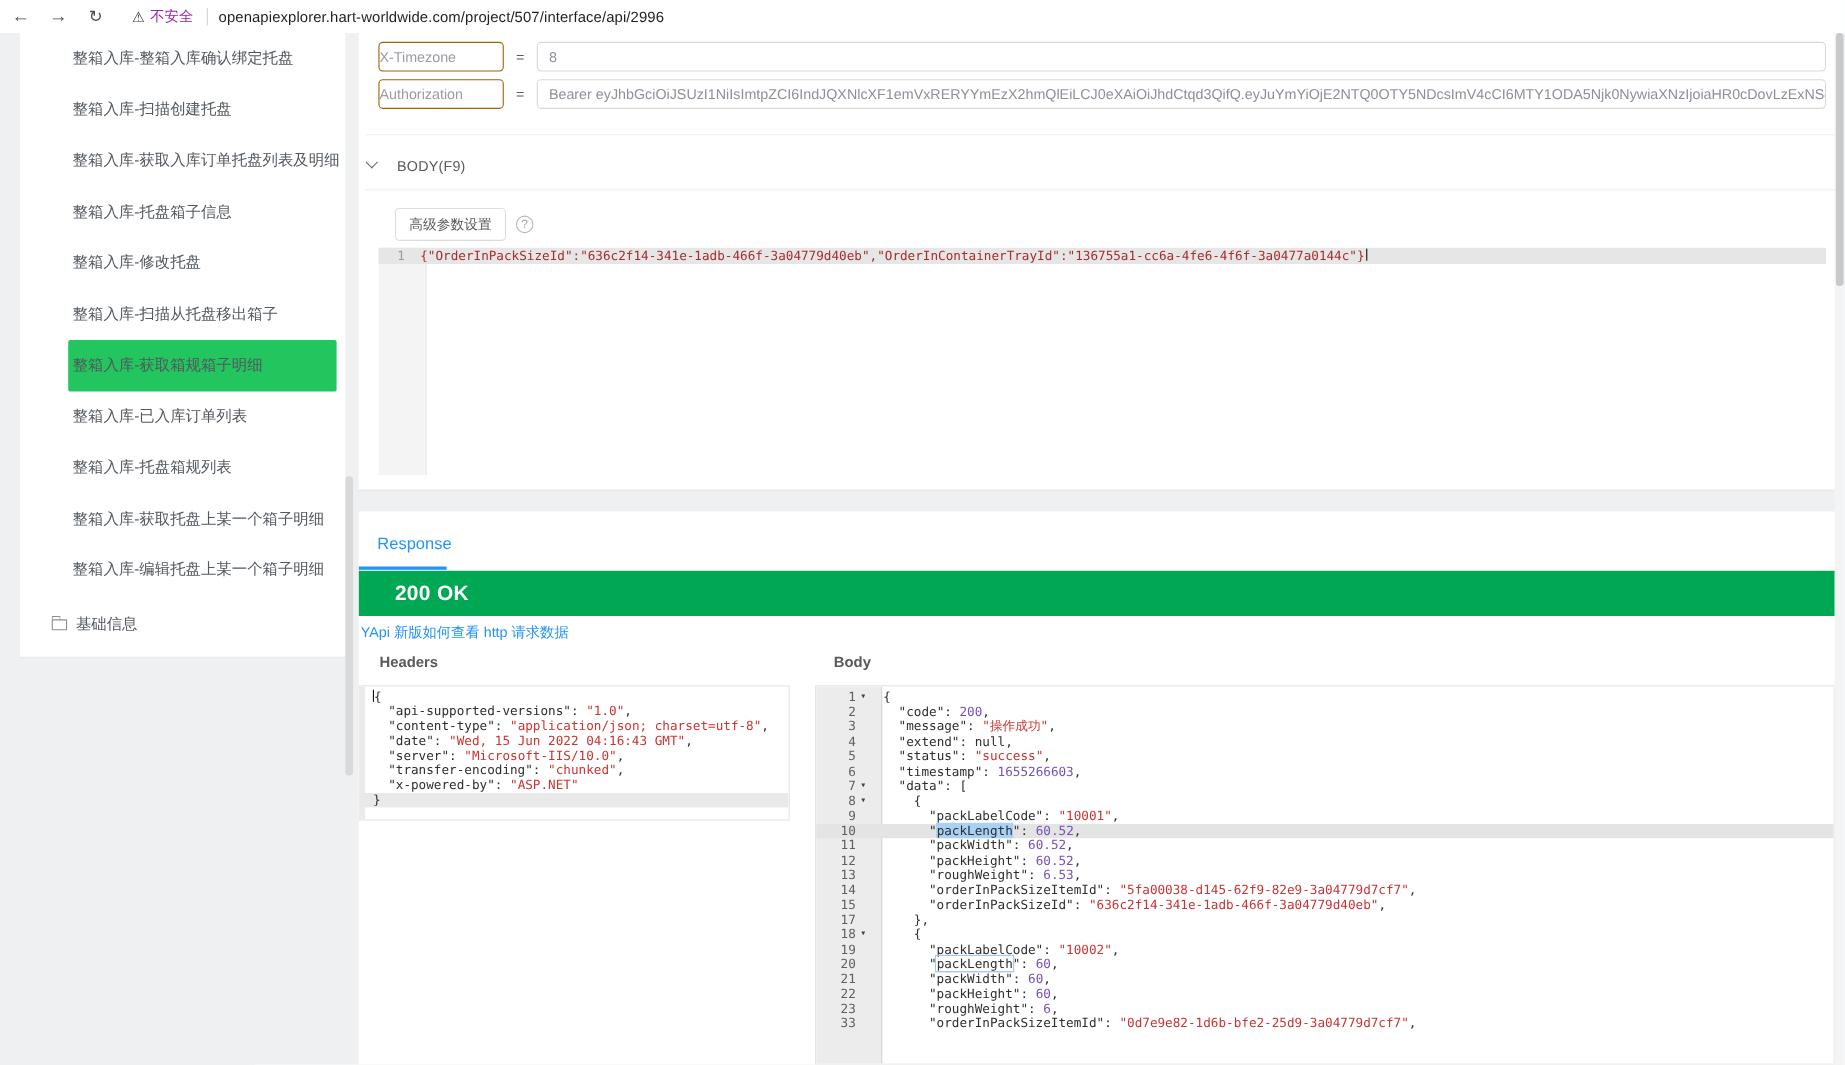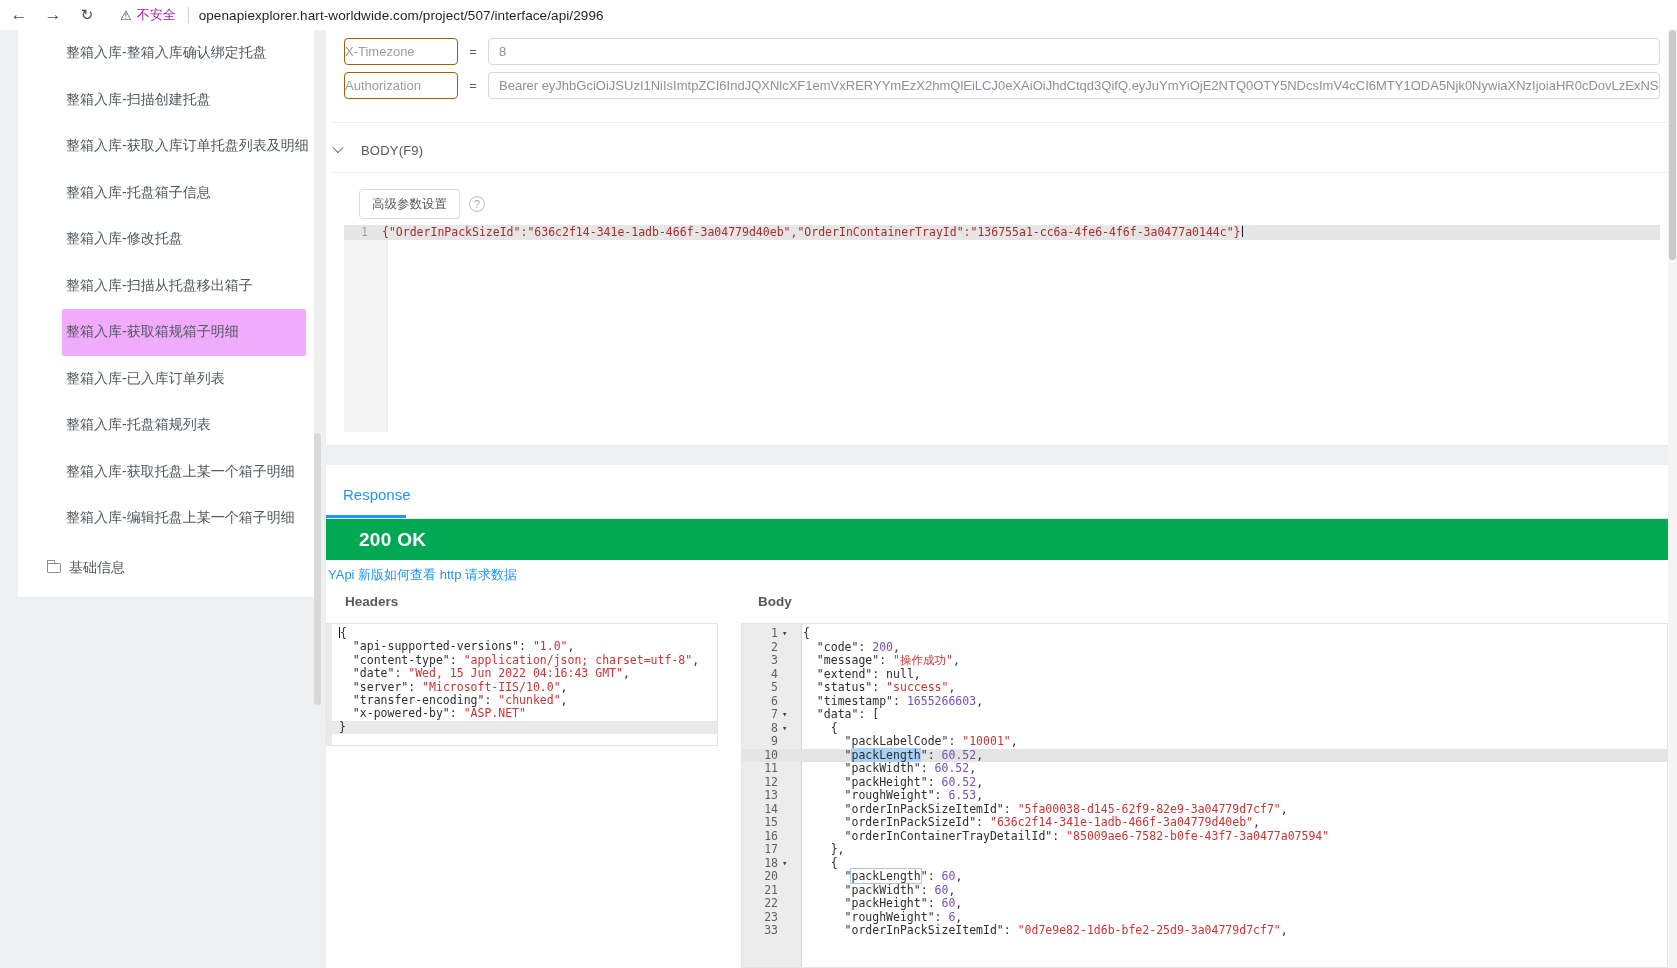--- a/index.html
+++ b/index.html
@@ -17,21 +17,21 @@
   .url-divider { width:1px; height:16px; background:#cfd1d4; margin:0 10px 0 12px; }
   .url-text { font-size:13.5px; color:#1d1f21; letter-spacing:.1px; }
 
   
   .page { position:absolute; left:0; top:30px; width:1677px; height:938px; background:#eef0f2; }
 
   
   .sidebar { position:absolute; left:18px; top:0; width:296px; height:567px; background:#fff; box-shadow:0 1px 2px rgba(0,0,0,.04); }
   .side-item { height:46.5px; display:flex; align-items:stretch; }
   .side-item-inner { margin-left:44px; margin-right:8px; flex:1; display:flex; align-items:center; padding-left:4px; border-radius:2px; }
-  .side-item-inner.selected { background:#f0abfc; }
+  .side-item-inner.selected { background:#22c55e; }
   .side-item-label { font-size:14px; color:#52585f; white-space:nowrap; }
   .side-footer { margin-top:14px; display:flex; align-items:center; padding-left:29px; height:24px;text-align:right; }
   .folder-ic { width:14px; height:10px; border:1px solid #8a8f94; border-radius:1px; position:relative; margin-right:8px; }
   .folder-ic::before { content:""; position:absolute; left:-1px; top:-4px; width:6px; height:3px; border:1px solid #8a8f94; border-bottom:none; border-radius:1px 1px 0 0; }
   .side-footer-label { font-size:14px; color:#52585f; }
   .pane-scroll-thumb { position:absolute; left:314px; top:403px; width:7px; height:272px; background:#d9d9d9; border-radius:4px; }
 
   
   .req-card { position:absolute; left:326px; top:0; width:1342px; height:415px; background:#fff; box-shadow:0 1px 2px rgba(0,0,0,.04); }
   .resp-card { position:absolute; left:326px; top:435px; width:1342px; height:503px; background:#fff; box-shadow:0 1px 2px rgba(0,0,0,.04); overflow:hidden; }
@@ -315,33 +315,33 @@
             <span class="cm-num">14</span>
             <span class="cm-fold"></span>
             <span class="cm-code"><span class="tok-p">      </span><span class="tok-k">"orderInPackSizeItemId"</span><span class="tok-p">: </span><span class="tok-s">"5fa00038-d145-62f9-82e9-3a04779d7cf7"</span><span class="tok-p">,</span></span>
           </div>
           <div class="cm-line">
             <span class="cm-num">15</span>
             <span class="cm-fold"></span>
             <span class="cm-code"><span class="tok-p">      </span><span class="tok-k">"orderInPackSizeId"</span><span class="tok-p">: </span><span class="tok-s">"636c2f14-341e-1adb-466f-3a04779d40eb"</span><span class="tok-p">,</span></span>
           </div>
           <div class="cm-line">
-            <span class="cm-num">16</span>
-            <span class="cm-fold"></span>
-            <span class="cm-code"><span class="tok-p">      </span><span class="tok-k">"orderInContainerTrayDetailId"</span><span class="tok-p">: </span><span class="tok-s">"85009ae6-7582-b0fe-43f7-3a0477a07594"</span></span>
-          </div>
-          <div class="cm-line">
             <span class="cm-num">17</span>
             <span class="cm-fold"></span>
             <span class="cm-code"><span class="tok-p">    },</span></span>
           </div>
           <div class="cm-line">
             <span class="cm-num">18</span>
             <span class="cm-fold">▾</span>
             <span class="cm-code"><span class="tok-p">    {</span></span>
+          </div>
+          <div class="cm-line">
+            <span class="cm-num">19</span>
+            <span class="cm-fold"></span>
+            <span class="cm-code"><span class="tok-p">      </span><span class="tok-k">"packLabelCode"</span><span class="tok-p">: </span><span class="tok-s">"10002"</span><span class="tok-p">,</span></span>
           </div>
           <div class="cm-line">
             <span class="cm-num">20</span>
             <span class="cm-fold"></span>
             <span class="cm-code"><span class="tok-p">      </span><span class="tok-k">"</span><span class="tok-selbox">packLength</span><span class="tok-k">"</span><span class="tok-p">: </span><span class="tok-n">60</span><span class="tok-p">,</span></span>
           </div>
           <div class="cm-line">
             <span class="cm-num">21</span>
             <span class="cm-fold"></span>
             <span class="cm-code"><span class="tok-p">      </span><span class="tok-k">"packWidth"</span><span class="tok-p">: </span><span class="tok-n">60</span><span class="tok-p">,</span></span>

